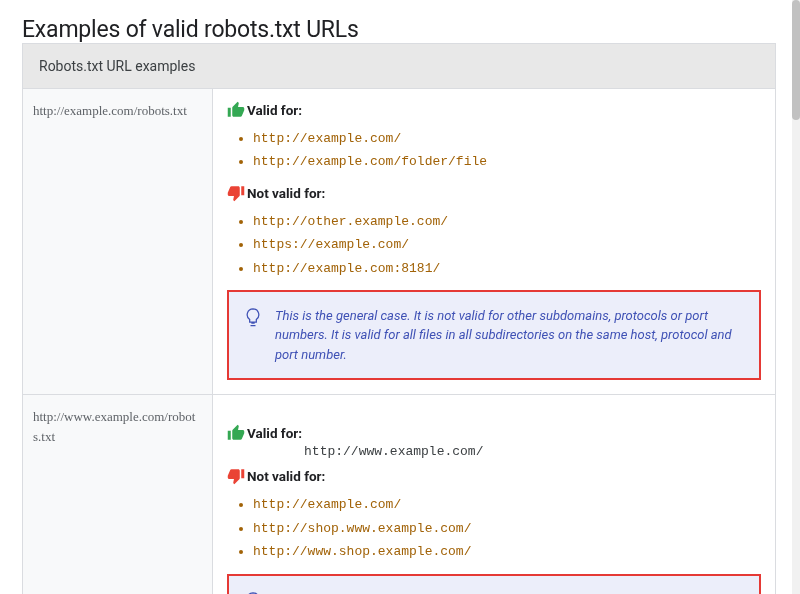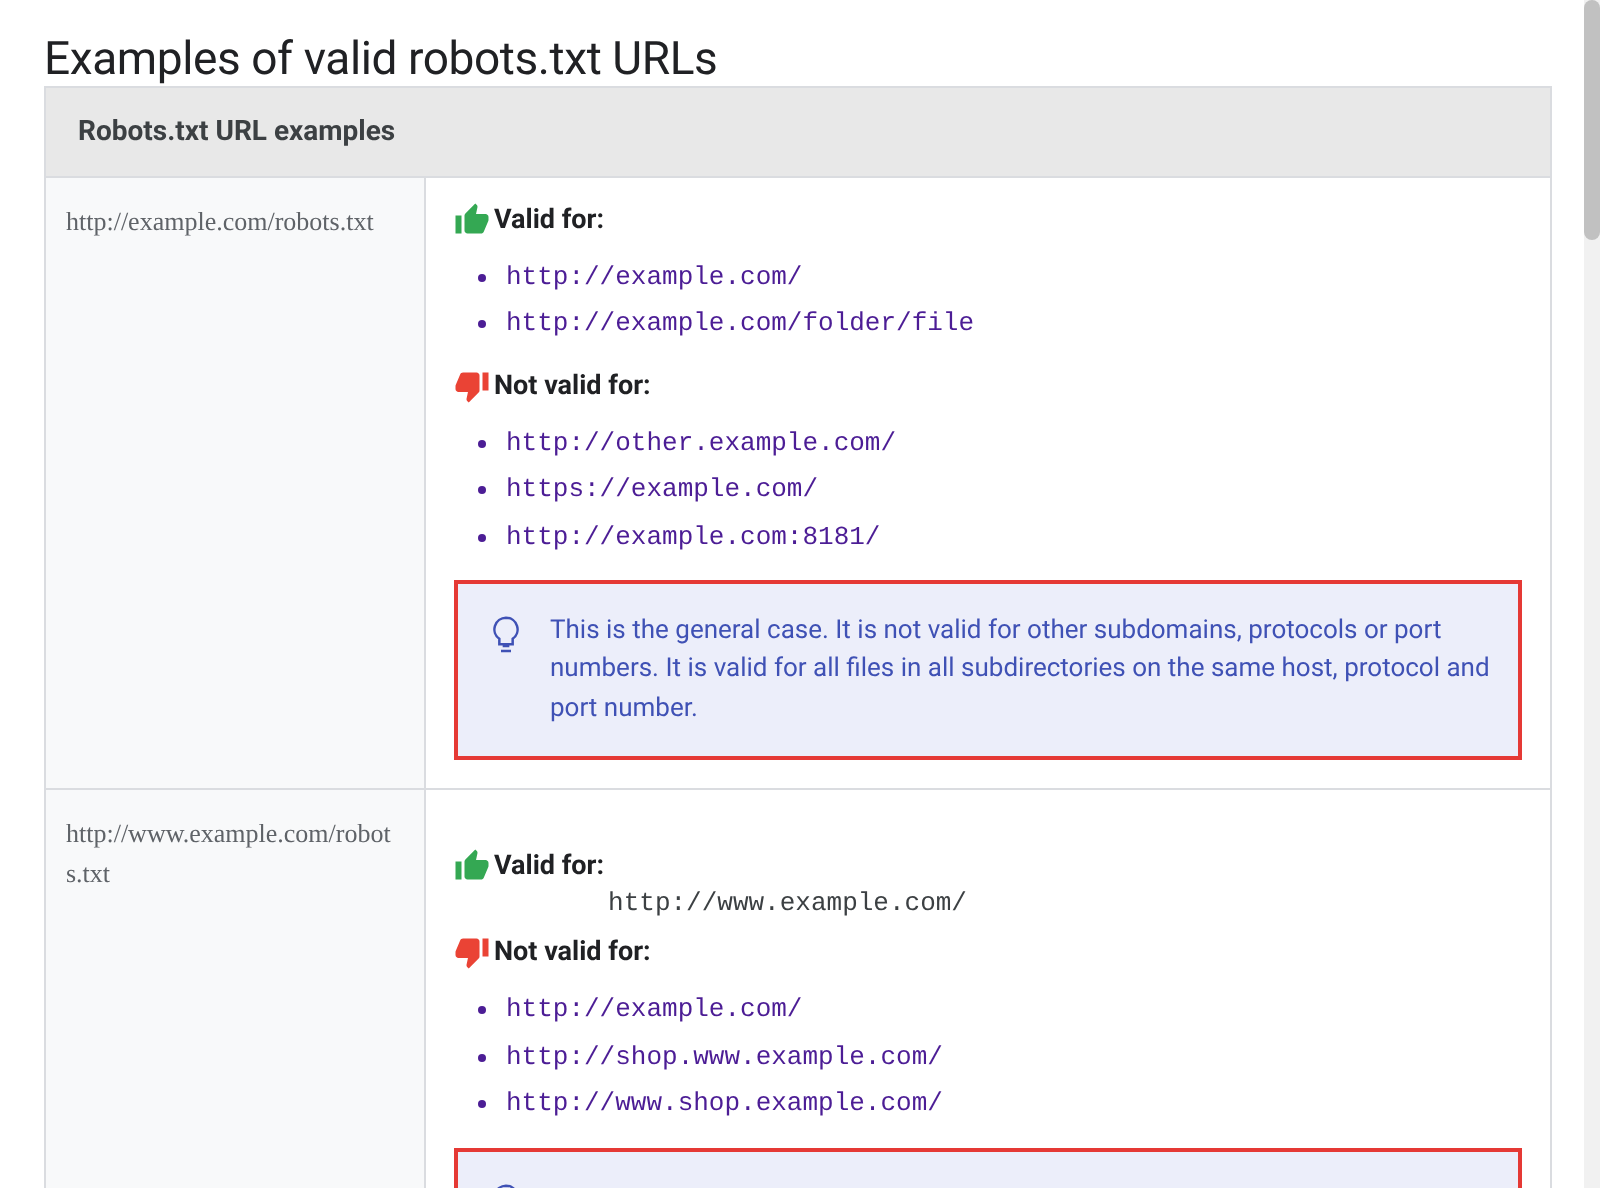--- a/index.html
+++ b/index.html
@@ -35,21 +35,21 @@
     h1 {
       font-size: 23px;
       font-weight: 400;
       color: #202124;
       letter-spacing: -0.2px;
     }
     .table-header {
       background: #e8e8e8;
       padding: 14px 16px;
       font-size: 14px;
-      font-weight: 700;
+      font-weight: 400;
       color: #3c4043;
       border: 1px solid #dadce0;
     }
     .row {
       display: flex;
       border: 1px solid #dadce0;
       border-top: none;
     }
     .url-cell {
       width: 190px;
@@ -92,31 +92,32 @@
       justify-content: center;
     }
     ul {
       list-style: disc;
       padding-left: 26px;
       margin-bottom: 10px;
     }
     li {
       font-family: "Courier New", monospace;
       font-size: 13px;
-      color: #4c1d95;
+      color: #a16207;
       line-height: 1.8;
     }
     .note-box {
       border: 2px solid #e53935;
       background: #eceefa;
       padding: 14px 14px;
       display: flex;
       align-items: flex-start;
       gap: 12px;
       margin-top: 8px;
+      font-style: italic;
     }
     .note-box .bulb {
       width: 20px;
       height: 20px;
       flex-shrink: 0;
       margin-top: 2px;
     }
     .note-text {
       font-size: 13px;
       color: #3f51b5;

